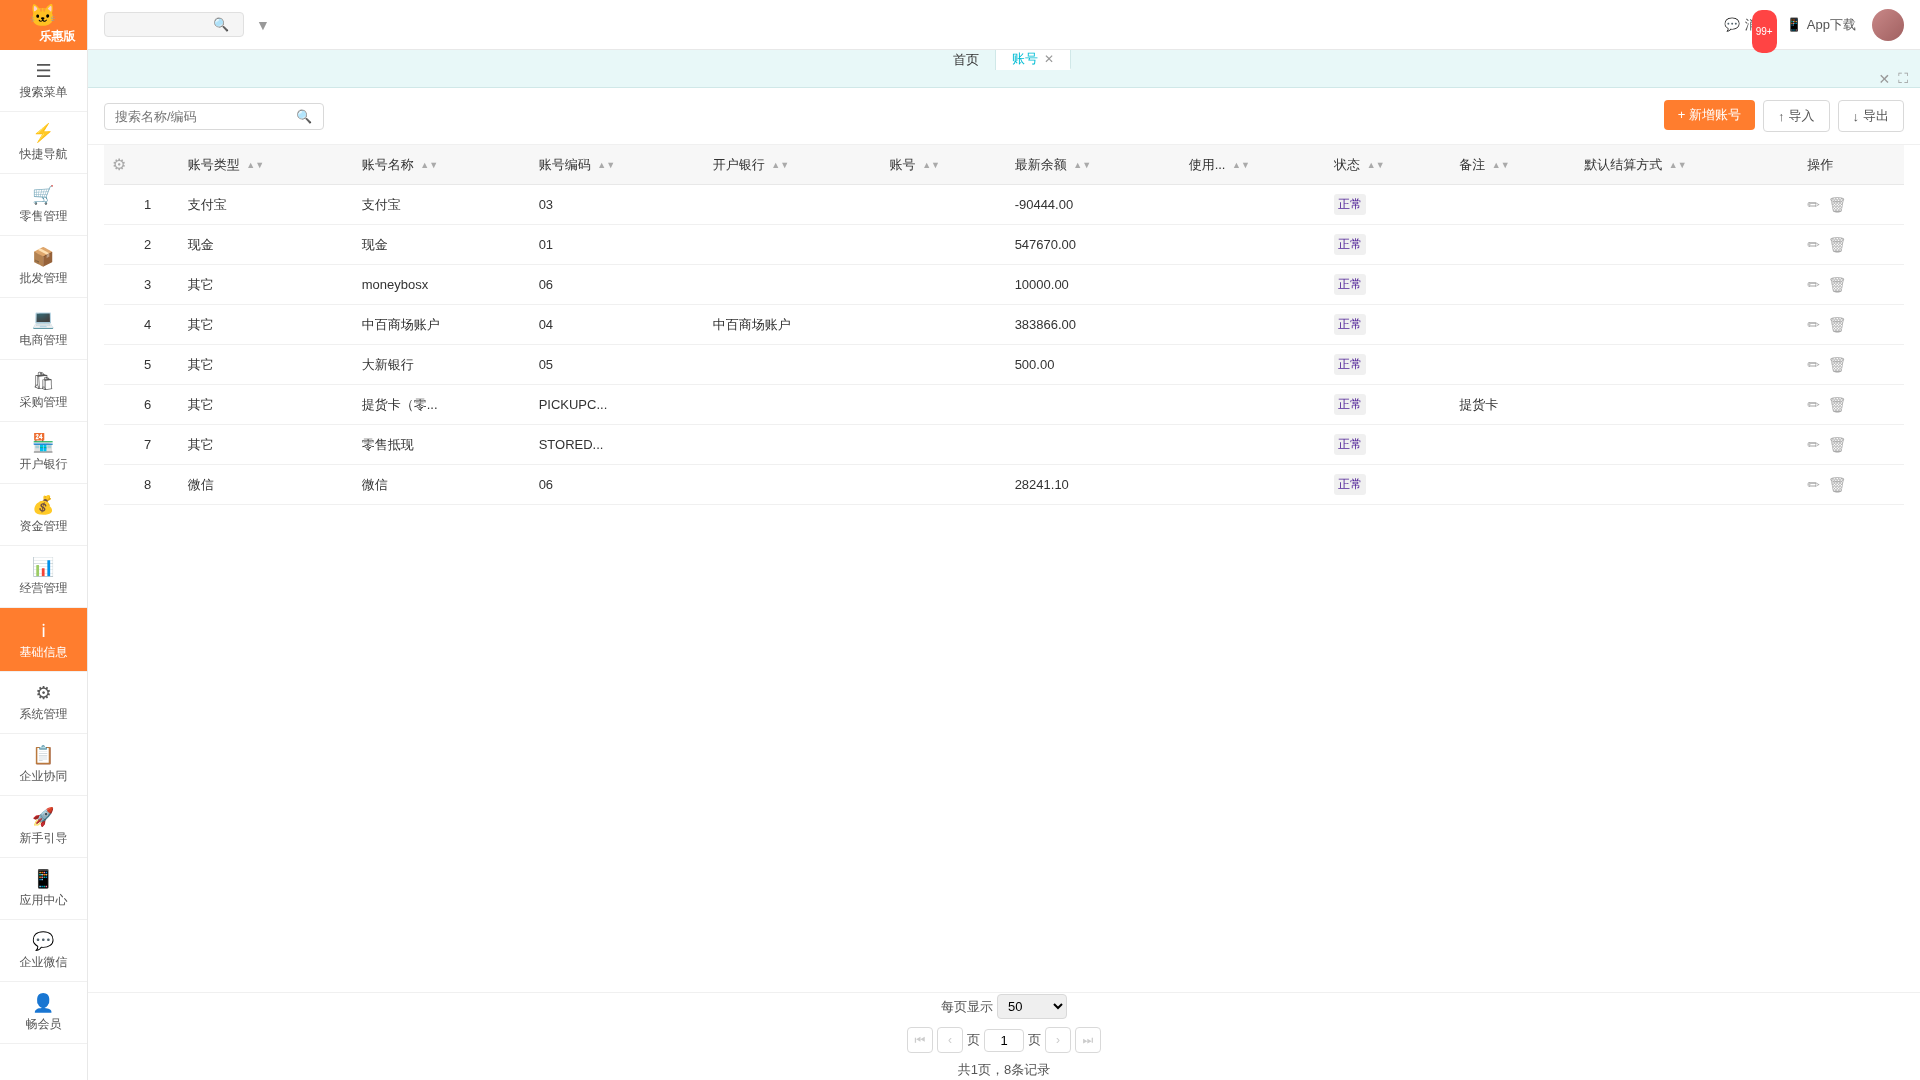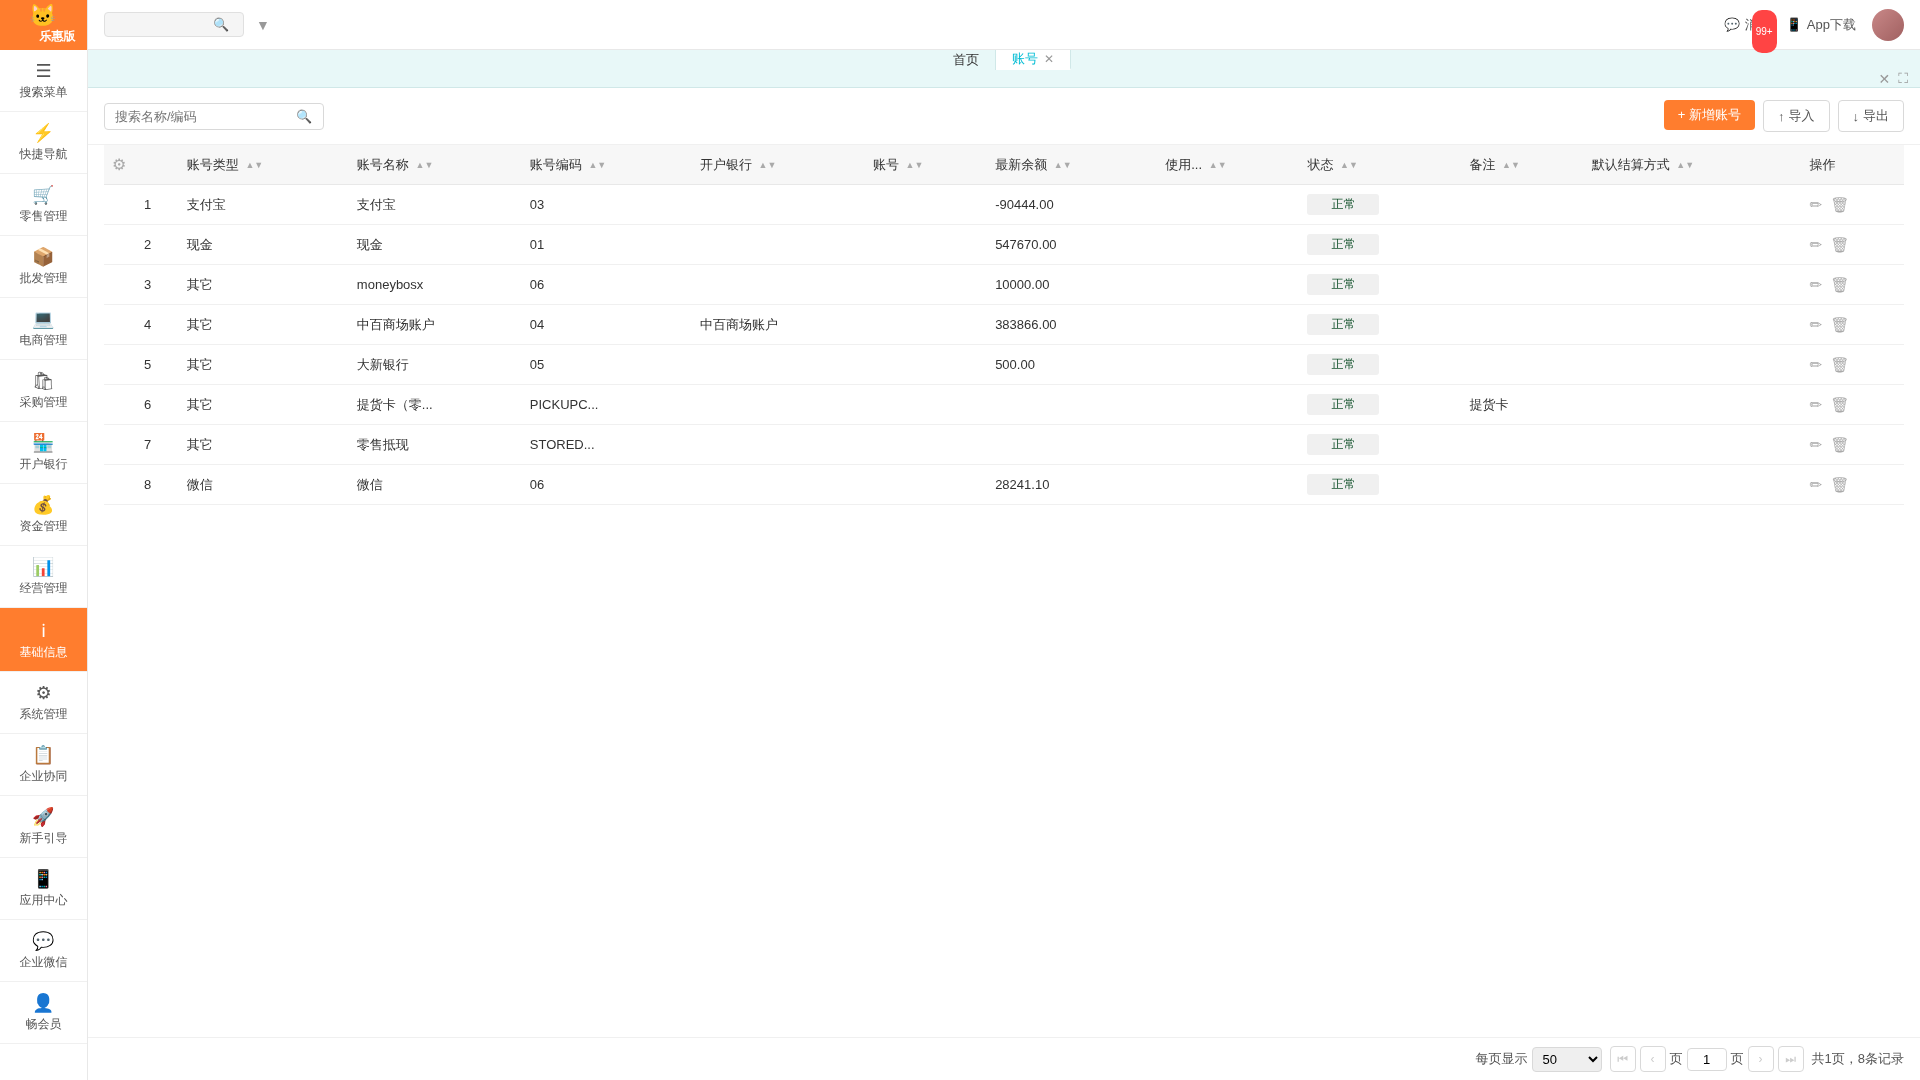--- a/index.html
+++ b/index.html
@@ -270,23 +270,23 @@
     }
     td {
       padding: 9px 8px;
       border-bottom: 1px solid #f0f0f0;
       color: #333;
       white-space: nowrap;
     }
     .status-badge {
       display: inline-block;
       background: #f0f0f0;
-      color: #14532d;
+      color: #4c1d95;
       border-radius: 3px;
-      padding: 2px 24px;
+      padding: 2px 4px;
       font-size: 12px;
     }
     .action-icons {
       display: flex;
       gap: 8px;
       align-items: center;
     }
     .action-icon {
       cursor: pointer;
       color: #aaa;
@@ -294,25 +294,26 @@
     }
     .settings-icon-cell {
       width: 32px;
     }
 
     
     .pagination {
       display: flex;
       align-items: center;
       justify-content: flex-end;
-      padding: 8px 16px;
+      padding: 1px 16px;
       gap: 8px;
       border-top: 1px solid #f0f0f0;
       font-size: 13px;
       color: #555;
+      flex-direction: column;
     }
     .page-size-select {
       display: flex;
       align-items: center;
       gap: 4px;
     }
     .page-size-select select {
       border: 1px solid #d9d9d9;
       border-radius: 4px;
       padding: 3px 20px 3px 6px;

